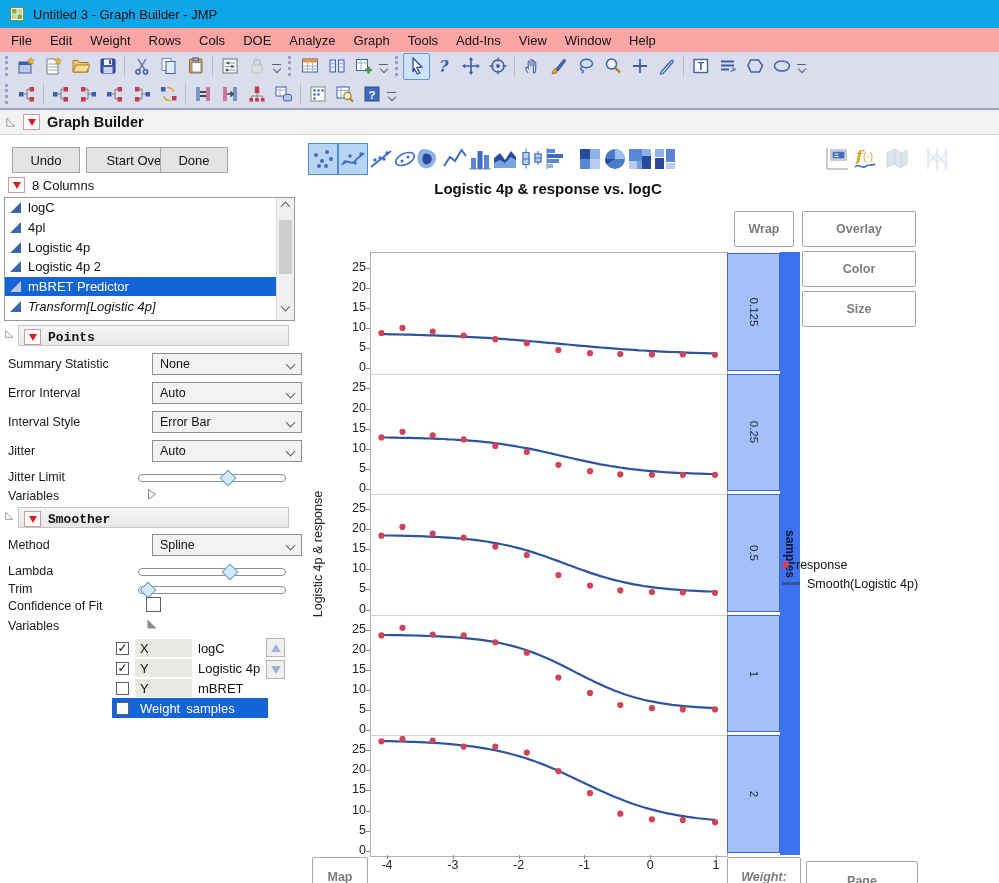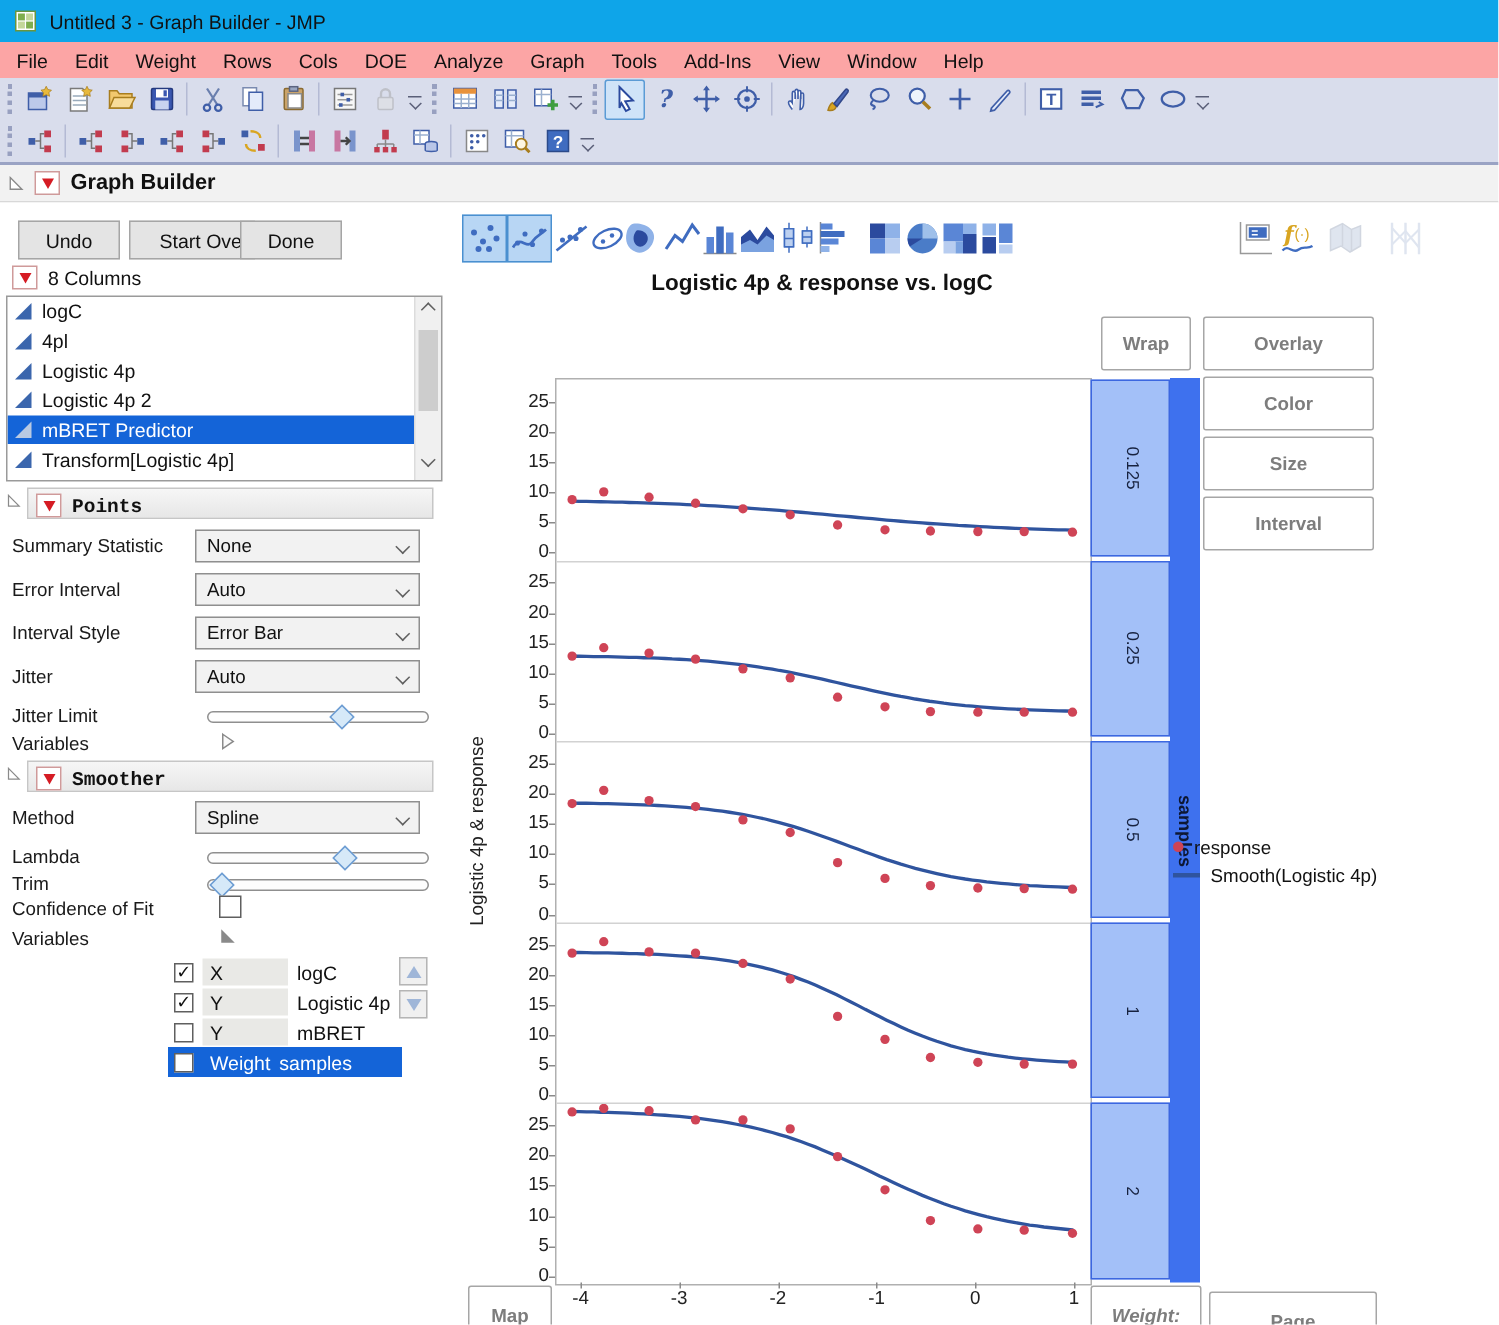--- a/index.html
+++ b/index.html
@@ -29,31 +29,31 @@
   .content{position:relative;height:747px;background:#fff;}
   .sidebar{position:absolute;left:0;top:0;width:300px;height:747px;}
   .graphc{position:absolute;left:300px;top:0;width:699px;height:747px;}
   
   .btn{position:absolute;height:24px;width:66px;background:#e4e4e4;border:1px solid #a5a5a5;
        display:flex;align-items:center;justify-content:center;font-size:13px;}
   .ltri{width:0;height:0;border-bottom:11px solid #3b66ad;border-left:11px solid transparent;flex:none;}
   .list{position:absolute;left:4px;top:62px;width:289px;height:122px;border:1px solid #9a9a9a;background:#fff;overflow:hidden;}
   .lrow{height:19.7px;display:flex;align-items:center;gap:7px;padding-left:5px;}
   .lrow.sel{background:#1464d8;color:#fff;}
-  .lrow.ital{}
+  .lrow.ital{font-style:italic;}
   .vscroll{position:absolute;right:0;top:0;width:17px;height:100%;background:#f0f0f0;border-left:1px solid #dcdcdc;}
   .vscroll .chev{margin:5px auto;}
   .vthumb{position:absolute;left:2px;top:22px;width:13px;height:54px;background:#cdcdcd;}
   .chev{width:6px;height:6px;border-right:1.5px solid #606060;border-bottom:1.5px solid #606060;transform:rotate(45deg);}
   .chev.up{transform:rotate(-135deg);}
   .panel-hdr{position:absolute;left:18px;width:271px;height:21px;background:linear-gradient(#f6f6f6,#e7e7e7);
        border:1px solid #c6c6c6;display:flex;align-items:flex-end;gap:7px;padding-left:5px;box-sizing:border-box;font-family:Liberation Mono, monospace;}
   .panel-hdr .ptitle{font-weight:bold;font-size:13px;}
   .ctl-label{position:absolute;left:8px;font-size:12.5px;color:#1a1a1a;}
-  .combo{position:absolute;left:130px;width:150px;height:22px;background:#f2f2f2;border:1px solid #8f8f8f;
+  .combo{position:absolute;left:152px;width:150px;height:22px;background:#f2f2f2;border:1px solid #8f8f8f;
        box-sizing:border-box;display:flex;align-items:center;padding-left:7px;font-size:12.5px;}
   .combo .chev{position:absolute;right:7px;top:7px;}
   .slider{position:absolute;left:138px;width:148px;height:14px;}
   .slider .track{position:absolute;top:4px;left:0;right:0;height:6px;border:1px solid #8f8f8f;border-radius:4px;background:#fdfdfd;}
   .slider .thumb{position:absolute;top:1.5px;width:10px;height:10px;background:#d6e9f8;border:1px solid #6b9bd2;transform:rotate(45deg);}
   .checkbox{width:15px;height:15px;border:1px solid #5f5f5f;background:#fff;display:flex;align-items:center;
        justify-content:center;font-size:12px;line-height:1;box-sizing:border-box;}
   .mrow{position:absolute;left:112px;width:156px;height:20px;display:flex;align-items:center;gap:0;font-size:13px;}
   .mrow .cb{width:13px;height:13px;margin-left:4px;flex:none;}
   .mrow .zcell{width:52px;height:18px;background:#e9e9e6;margin-left:6px;padding-left:5px;display:flex;align-items:center;flex:none;}
@@ -715,21 +715,20 @@
         <svg width="26" height="26" viewBox="0 0 26 26">
           <path d="M4 2.5v21M13 2.5v21M22 2.5v21" stroke="#b9c6dd" stroke-width="1.6"></path>
           <path d="M4 6l9 10 9-9M4 17l9-9 9 11" stroke="#b9c6dd" fill="none" stroke-width="1.4"></path>
         </svg>
       </div>
       <div class="gtitle">Logistic 4p &amp; response vs. logC</div>
       <div class="zone" style="left: 434px; top: 76px; width: 60px; height: 36px;">Wrap</div>
       <div class="zone" style="left: 502px; top: 76px; width: 114px; height: 36px;">Overlay</div>
       <div class="zone" style="left: 502px; top: 116px; width: 114px; height: 36px;">Color</div>
       <div class="zone" style="left: 502px; top: 156px; width: 114px; height: 36px;">Size</div>
-      <div class="zone" style="left: 502px; top: 196px; width: 114px; height: 36px;">Interval</div>
       <div class="zone" style="left: 12px; top: 722px; width: 56px; height: 40px;">Map</div>
       <div class="zone" style="left: 427px; top: 722px; width: 74px; height: 40px; font-style: italic;">Weight:</div>
       <div class="zone" style="left: 506px; top: 726px; width: 112px; height: 40px;">Page</div>
       <div class="pframe">
         <div class="gpanel" style="top: 0px; height: 120.6px;"><svg width="356" height="120" viewBox="0 0 356 120">
             <path d="M10.4 81.1L15.2 81.2L20.0 81.3L24.7 81.4L29.5 81.5L34.2 81.6L39.0 81.7L43.8 81.8L48.5 82.0L53.3 82.1L58.1 82.3L62.8 82.4L67.6 82.6L72.4 82.8L77.1 82.9L81.9 83.1L86.7 83.4L91.4 83.6L96.2 83.8L101.0 84.1L105.7 84.3L110.5 84.6L115.3 84.9L120.0 85.2L124.8 85.5L129.6 85.9L134.3 86.2L139.1 86.6L143.9 86.9L148.6 87.3L153.4 87.7L158.2 88.1L162.9 88.5L167.7 88.9L172.5 89.4L177.2 89.8L182.0 90.2L186.8 90.7L191.5 91.1L196.3 91.5L201.1 92.0L205.8 92.4L210.6 92.8L215.3 93.2L220.1 93.7L224.9 94.1L229.6 94.5L234.4 94.9L239.2 95.2L243.9 95.6L248.7 96.0L253.5 96.3L258.2 96.6L263.0 96.9L267.8 97.3L272.5 97.5L277.3 97.8L282.1 98.1L286.8 98.3L291.6 98.6L296.4 98.8L301.1 99.0L305.9 99.2L310.7 99.4L315.4 99.6L320.2 99.8L325.0 99.9L329.7 100.1L334.5 100.2L339.3 100.3L344.0 100.4" fill="none" stroke="#2f549e" stroke-width="2.2" stroke-linecap="round"></path>
             <circle cx="10.4" cy="80.1" r="3.1" fill="#cf4456"></circle>
             <circle cx="31.5" cy="74.9" r="3.1" fill="#cf4456"></circle>
             <circle cx="61.7" cy="78.5" r="3.1" fill="#cf4456"></circle>
             <circle cx="92.7" cy="82.5" r="3.1" fill="#cf4456"></circle>

